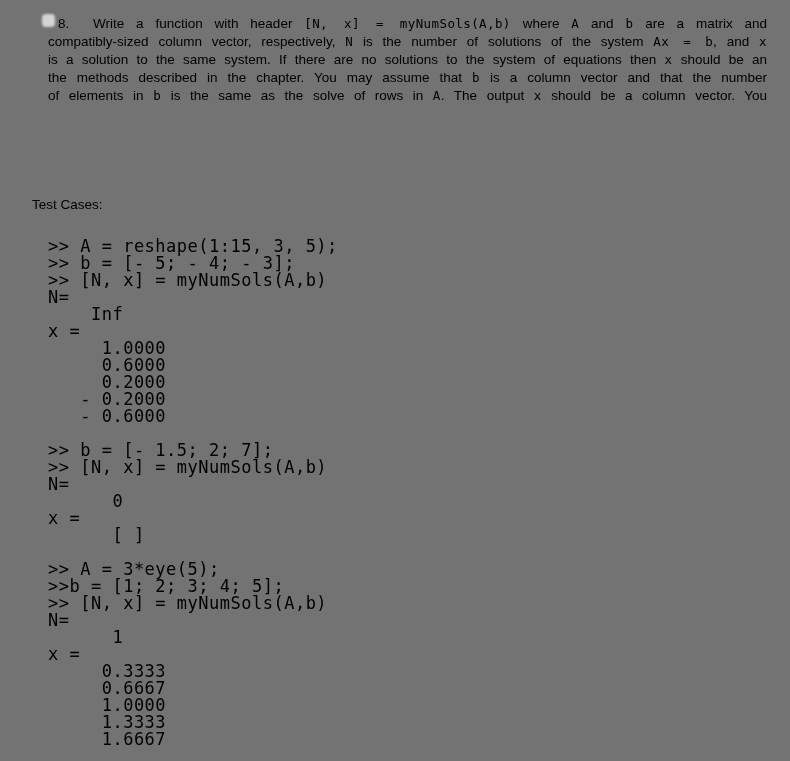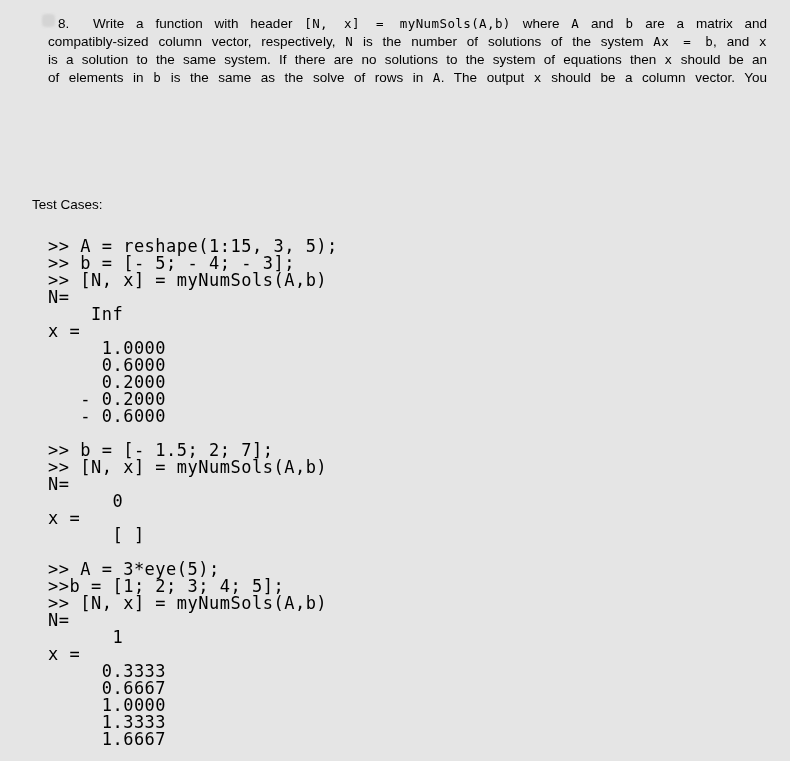--- a/index.html
+++ b/index.html
@@ -1,20 +1,20 @@
 <!DOCTYPE html>
 <html><head>
 <meta charset="utf-8">
 <style>
   html,body{margin:0;padding:0;}
   body{
     width:790px;height:761px;background:#ffffff;overflow:hidden;
     font-family:"Liberation Sans", sans-serif;color:#000000;position:relative;
   }
-  .page{position:absolute;inset:0;background:#e5e5e5;}
+  .page{position:absolute;inset:0;background:#737373;}
   .smudge{
     position:absolute;left:42px;top:14px;width:13px;height:13px;
     background:#d4d4d4;border-radius:4px;filter:blur(1.3px);
   }
   .para{
     position:absolute;left:48px;top:15px;width:719px;
     font-size:13.5px;line-height:18px;color:#000;
   }
   .pline{
     height:18px;overflow:hidden;
@@ -41,20 +41,21 @@
 </style>
 </head>
 <body>
 
 <div class="page">
   <span class="smudge" style="background: rgb(212, 212, 212);"></span>
   <div class="para">
       <div class="pline firstline"><span>8.&nbsp; Write a function with header </span><span class="code-inline">[N, x] = myNumSols(A,b)</span><span> where </span><span class="code-inline">A</span><span> and </span><span class="code-inline">b</span><span> are a matrix and</span></div>
       <div class="pline"><span>compatibly-sized column vector, respectively, </span><span class="code-inline">N</span><span> is the number of solutions of the system </span><span class="code-inline">Ax = b</span><span>, and </span><span class="code-inline">x</span></div>
       <div class="pline"><span>is a solution to the same system. If there are no solutions to the system of equations then </span><span class="code-inline">x</span><span> should be an</span></div>
+      <div class="pline"><span>the methods described in the chapter. You may assume that </span><span class="code-inline">b</span><span> is a column vector and that the number</span></div>
       <div class="pline"><span>of elements in </span><span class="code-inline">b</span><span> is the same as the solve of rows in </span><span class="code-inline">A</span><span>. The output </span><span class="code-inline">x</span><span> should be a column vector. You</span></div>
     </div>
   <div class="section-label">Test Cases:</div>
   <div class="terminal">
       <pre class="block">&gt;&gt; A = reshape(1:15, 3, 5);
 &gt;&gt; b = [- 5; - 4; - 3];
 &gt;&gt; [N, x] = myNumSols(A,b)
 N=
     Inf
 x =

